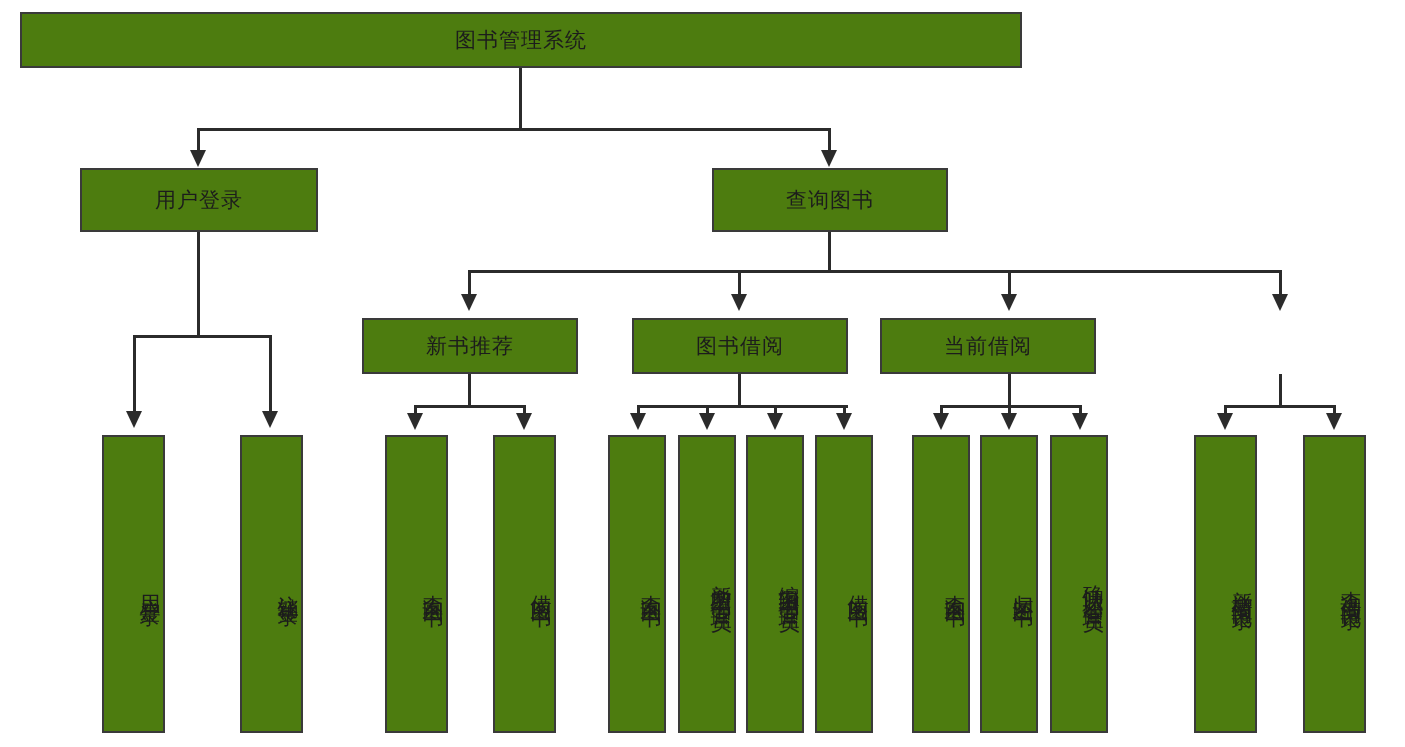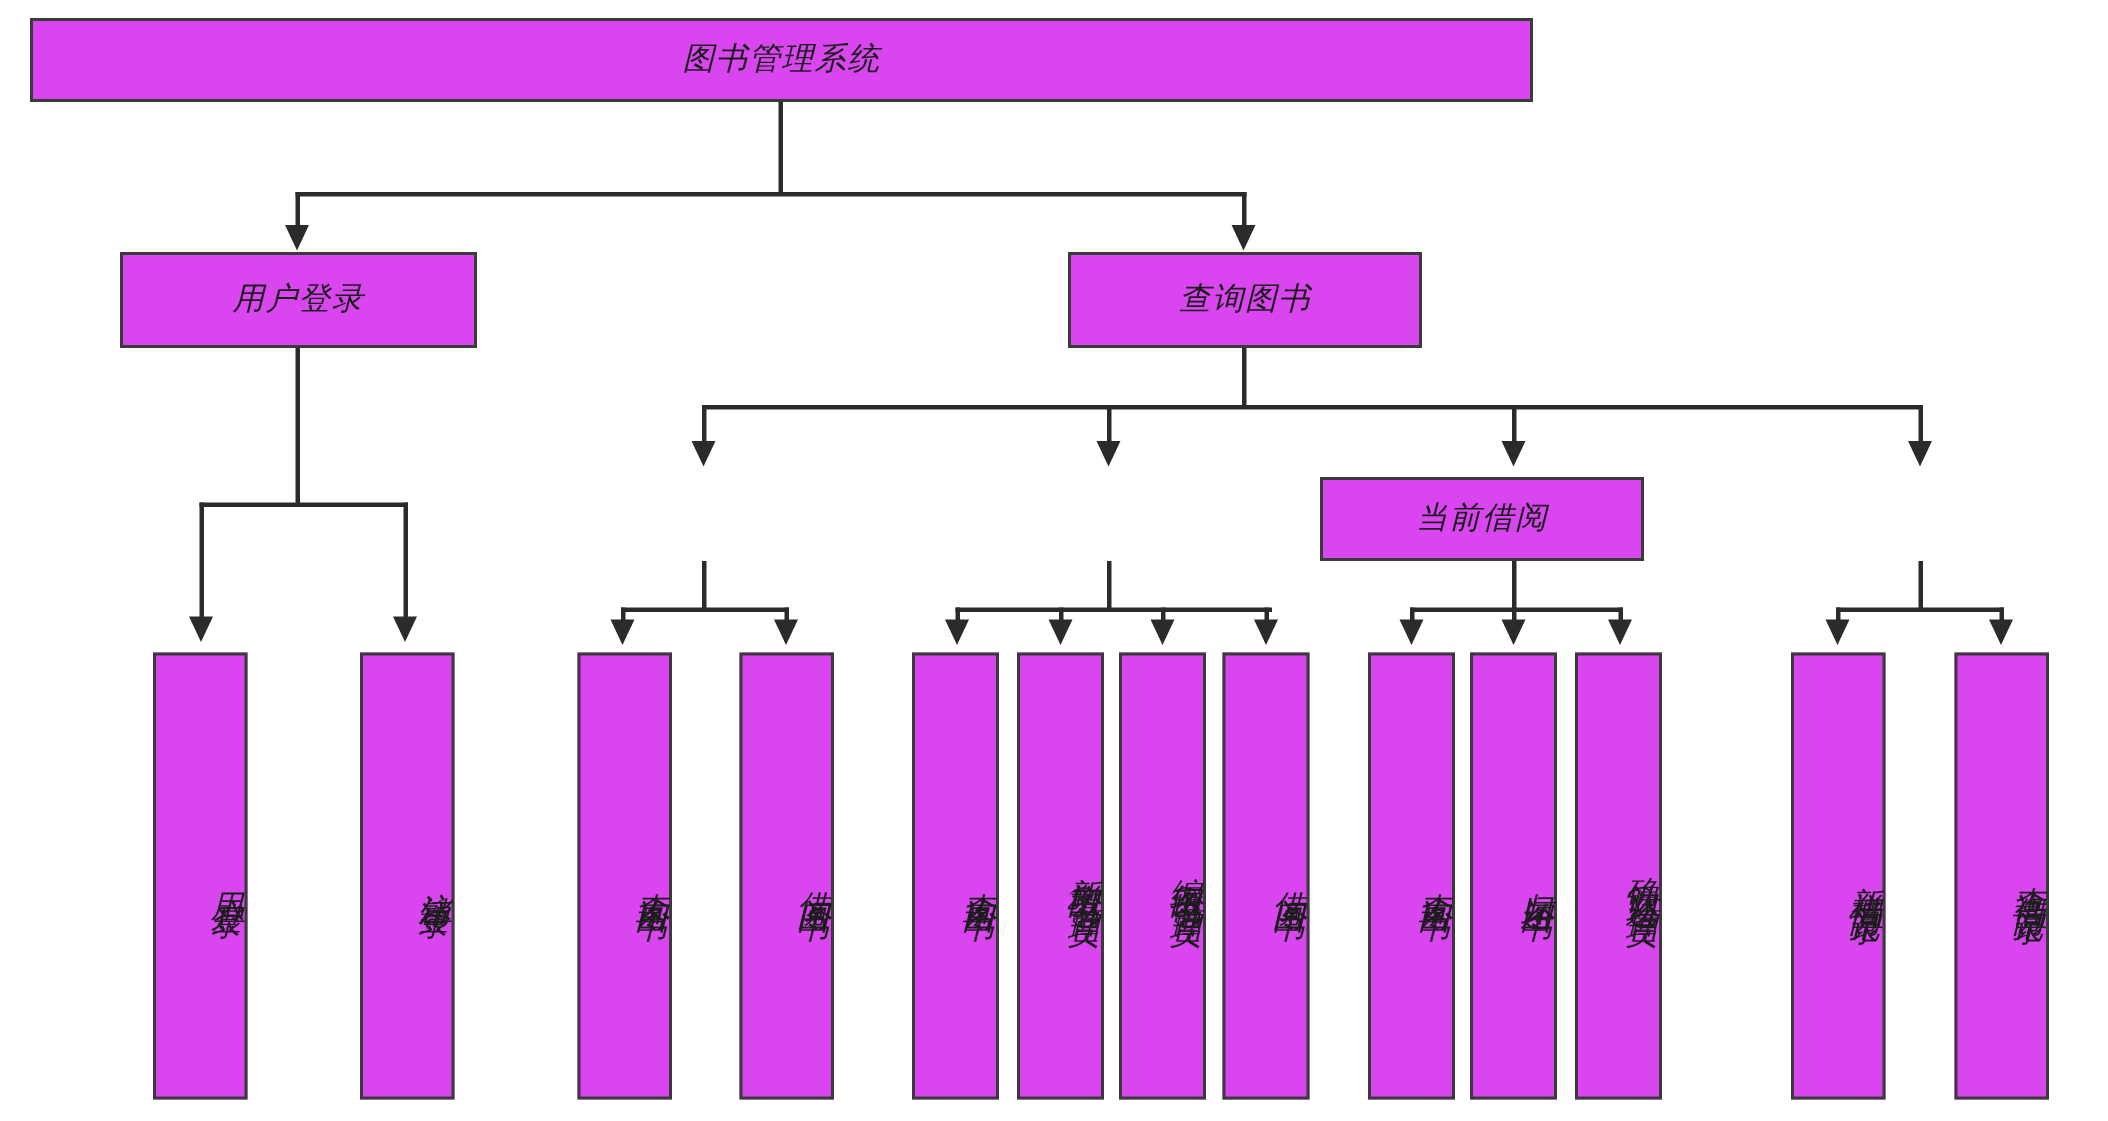--- a/index.html
+++ b/index.html
@@ -16,28 +16,27 @@
     width: 1405px;
     height: 747px;
     background: #ffffff;
     overflow: hidden;
   }
   
   .node {
     position: absolute;
     box-sizing: border-box;
     border: 2px solid #3a3a3a;
-    background: #d946ef;
+    background: #4d7c0f;
     color: #1c1c1c;
     display: flex;
     align-items: center;
     justify-content: center;
     text-align: center;
     line-height: 1.25;
-    font-style: italic;
   }
   .node.horiz {
     font-size: 21px;
     letter-spacing: 1px;
   }
   
   .node.vert {
     writing-mode: vertical-rl;
     text-orientation: upright;
     font-size: 21px;
@@ -124,20 +123,26 @@
 
   <div class="ln v" style="left:738px; top:270px; width:3px; height:28px;"></div>
   <div class="arrow" style="left:731px; top:294px;"></div>
 
   <div class="ln v" style="left:1008px; top:270px; width:3px; height:28px;"></div>
   <div class="arrow" style="left:1001px; top:294px;"></div>
 
   <div class="ln v" style="left:1279px; top:270px; width:3px; height:28px;"></div>
   <div class="arrow" style="left:1272px; top:294px;"></div>
 
+  <div class="node horiz" style="left:362px; top:318px; width:216px; height:56px;">
+    <span>新书推荐</span>
+  </div>
+  <div class="node horiz" style="left:632px; top:318px; width:216px; height:56px;">
+    <span>图书借阅</span>
+  </div>
   <div class="node horiz" style="left:880px; top:318px; width:216px; height:56px;">
     <span>当前借阅</span>
   </div>
 
   <div class="ln v" style="left:468px; top:374px; width:3px; height:34px;"></div>
   <div class="ln h" style="left:414px; top:405px; width:112px; height:3px;"></div>
   <div class="ln v" style="left:414px; top:405px; width:3px; height:12px;"></div>
   <div class="arrow" style="left:407px; top:413px;"></div>
   <div class="ln v" style="left:523px; top:405px; width:3px; height:12px;"></div>
   <div class="arrow" style="left:516px; top:413px;"></div>

